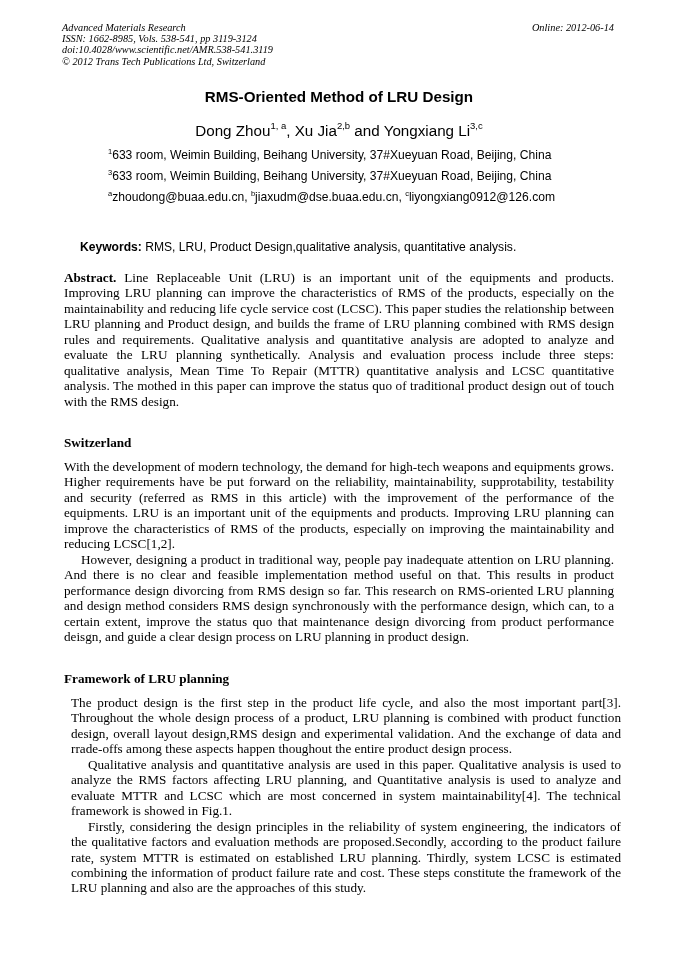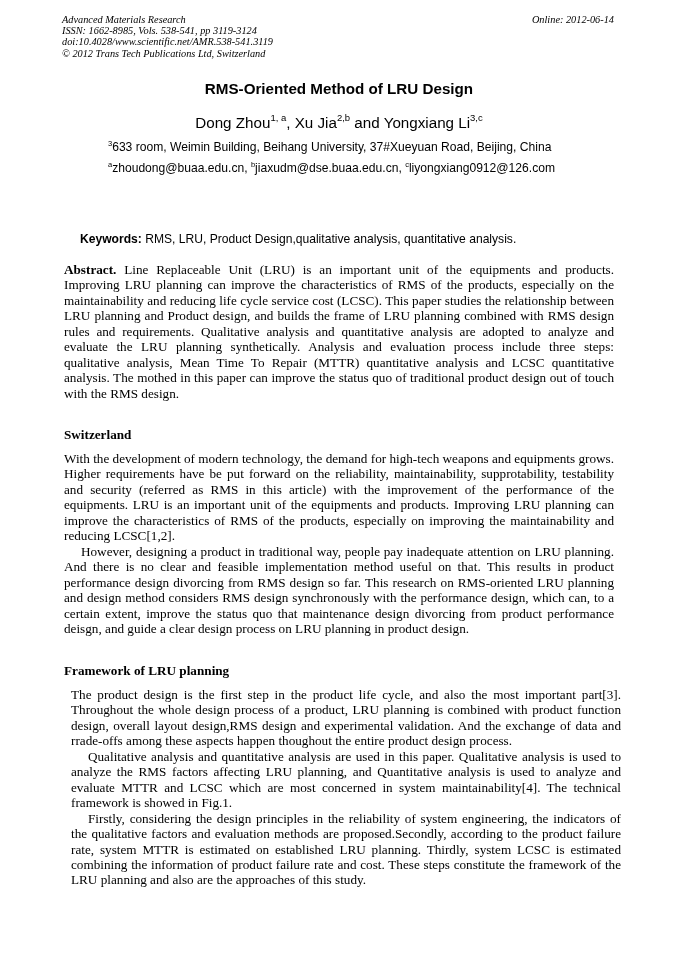--- a/index.html
+++ b/index.html
@@ -1,17 +1,17 @@
 <!DOCTYPE html>
 <html><head>
 <meta charset="utf-8">
 <style>
   html, body { margin: 0; padding: 0; background: #ffffff; }
   body { width: 678px; height: 959px; position: relative; overflow: hidden; color: #000; }
-  .page { position: absolute; left: 0; top: 0; width: 678px; height: 789px; }
+  .page { position: absolute; left: 0; top: 8px; width: 678px; height: 789px; }
   .header-left { position: absolute; left: 62px; top: 14px; font-family: "Liberation Serif", serif; font-style: italic; font-size: 10.3px; line-height: 11.2px; }
   .header-left div { white-space: nowrap; }
   .header-right { position: absolute; right: 64px; top: 14px; font-family: "Liberation Serif", serif; font-style: italic; font-size: 10.3px; line-height: 11.2px; }
   .title { position: absolute; left: 0; width: 678px; top: 80px; text-align: center; font-family: "Liberation Sans", sans-serif; font-weight: bold; font-size: 15.2px; }
   .authors { position: absolute; left: 0; width: 678px; top: 114px; text-align: center; font-family: "Liberation Sans", sans-serif; font-size: 15.2px; }
   .authors sup { font-size: 9.5px; vertical-align: 7px; line-height: 0; }
   .affils { position: absolute; left: 108px; top: 137px; font-family: "Liberation Sans", sans-serif; font-size: 12.1px; line-height: 20.8px; white-space: nowrap; }
   .affils sup { font-size: 7.5px; vertical-align: 5px; line-height: 0; }
   .keywords { position: absolute; left: 64px; top: 232px; font-family: "Liberation Sans", sans-serif; font-size: 12.1px; white-space: nowrap; }
   .keywords b { font-weight: bold; padding-left: 16px; }
@@ -39,20 +39,21 @@
   </div>
   <div class="header-right">Online: 2012-06-14</div>
 
   <div class="title">RMS-Oriented Method of LRU Design</div>
 
   <div class="authors">
     <span>Dong Zhou</span><sup>1, a</sup><span>, </span><span>Xu Jia</span><sup>2,b</sup><span> and </span><span>Yongxiang Li</span><sup>3,c</sup>
   </div>
 
   <div class="affils">
+    <div><sup>1</sup><span>633 room, Weimin Building, Beihang University, 37#Xueyuan Road, Beijing, China</span></div>
     <div><sup>3</sup><span>633 room, Weimin Building, Beihang University, 37#Xueyuan Road, Beijing, China</span></div>
     <div><sup>a</sup><span>zhoudong@buaa.edu.cn, </span><sup>b</sup><span>jiaxudm@dse.buaa.edu.cn, </span><sup>c</sup><span>liyongxiang0912@126.com</span></div>
   </div>
 
   <div class="keywords"><b>Keywords:</b><span> RMS, LRU, Product Design,qualitative analysis, quantitative analysis.</span></div>
 
   <div class="body-text abstract">
     <p><b>Abstract.</b><span> Line Replaceable Unit (LRU) is an important unit of the equipments and products. Improving LRU planning can improve the characteristics of RMS of the products, especially on the maintainability and reducing life cycle service cost (LCSC). This paper studies the relationship between LRU planning and Product design, and builds the frame of LRU planning combined with RMS design rules and requirements. Qualitative analysis and quantitative analysis are adopted to analyze and evaluate the LRU planning synthetically. Analysis and evaluation process include three steps: qualitative analysis, Mean Time To Repair (MTTR) quantitative analysis and LCSC quantitative analysis. The mothed in this paper can improve the status quo of traditional product design out of touch with the RMS design.</span></p>
   </div>
 

